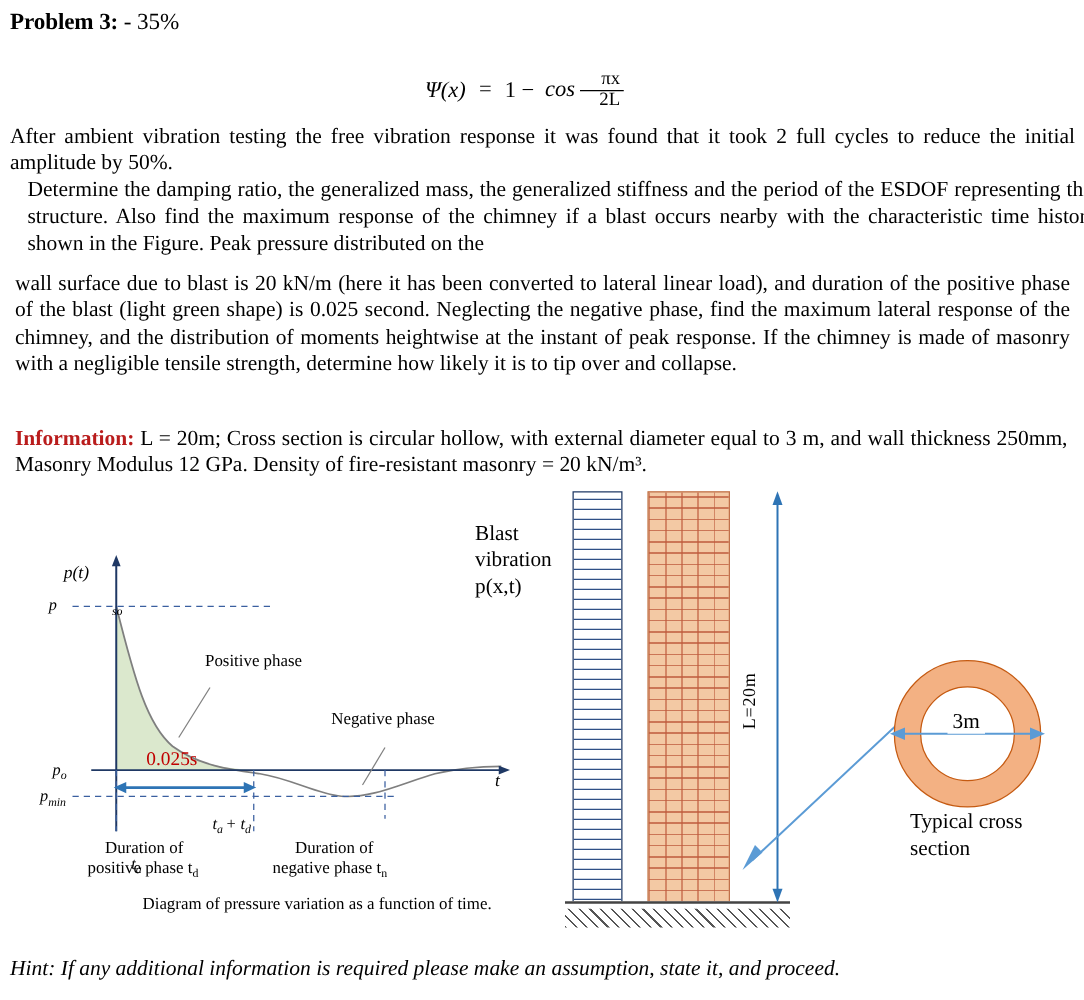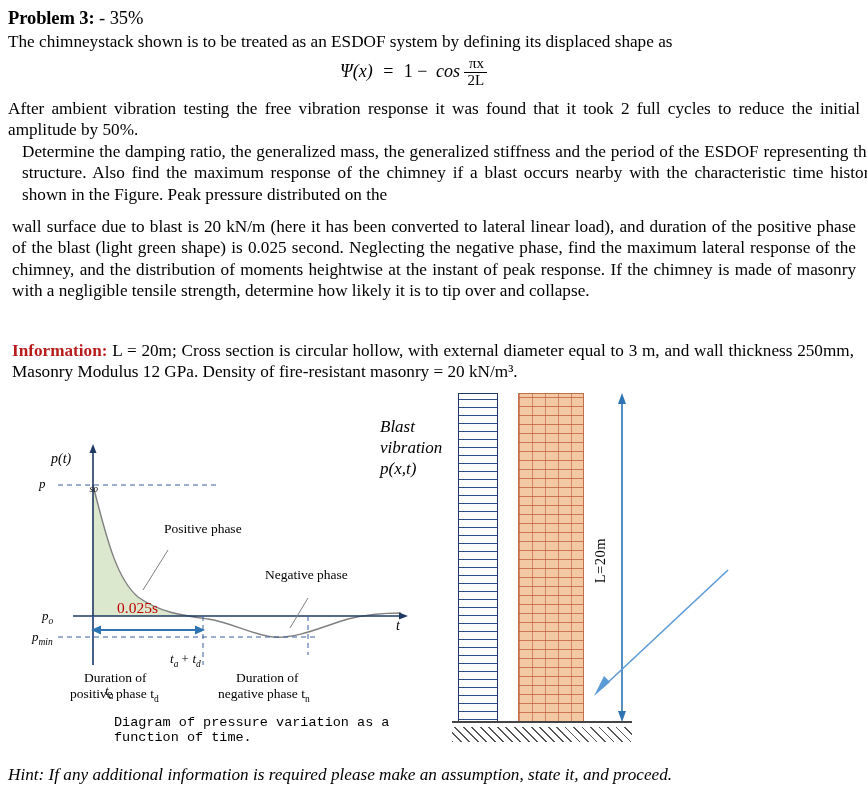--- a/index.html
+++ b/index.html
@@ -63,20 +63,21 @@
     top: -1px;
   }
   .frac .num {
     display: block;
     padding: 0 3px;
     border-bottom: 1.3px solid #000;
   }
   .frac .den {
     display: block;
     padding: 0 3px;
+    margin-left: 12px;
   }
   .bold-red {
     color: #b91c1c;
     font-weight: bold;
   }
   .hint {
     position: absolute;
     left: 8px;
     top: 765px;
     font-size: 17.2px;
@@ -99,21 +100,21 @@
     font-style: italic;
   }
   .fig-label-plain {
     position: absolute;
     font-size: 13.5px;
     font-family: "Liberation Serif", serif;
   }
   .caption {
     position: absolute;
     font-size: 13.5px;
-    font-family: Liberation Mono, monospace;
+    font-family: Liberation Serif, serif;
   }
 
   
   #chimney-figure {
     position: absolute;
     left: 440px;
     top: 388px;
     width: 230px;
     height: 362px;
   }
@@ -206,21 +207,20 @@
 </head>
 <body>
 
 <div class="page">
 
   <div class="txt" id="problem-title">
     <span>Problem 3:</span>
     <span class="pct">- 35%</span>
   </div>
 
-  <div class="txt body-line" style="left:8px; top:31px;">The chimneystack shown is to be treated as an ESDOF system by defining its displaced shape as</div>
 
   <div class="eq-wrap">
     <i>Ψ(x)</i>
     <span style="padding:0 6px;">=</span>
     <span>1 −</span>
     <i style="padding-left:4px;">cos</i>
     <span class="frac">
       <span class="num">πx</span>
       <span class="den">2L</span>
     </span>
@@ -355,28 +355,42 @@
     <div class="ground" style="left:12px; top:333px; width:180px; height:6px;"></div>
     <div class="hatch" style="left:12px; top:339px; width:180px; height:15px;"></div>
 
     <svg style="position:absolute; left:150px; top:0px;" width="70" height="345">
       <line x1="32" y1="14" x2="32" y2="325" stroke="#2e74b5" stroke-width="1.6"></line>
       <polygon points="32,5 28,16 36,16" fill="#2e74b5"></polygon>
       <polygon points="32,334 28,323 36,323" fill="#2e74b5"></polygon>
     </svg>
     <div class="l-label" style="left:152px; top:150px;">L=20m</div>
 
-    <div class="blast-text" style="left:-60px; top:28px;font-style:italic;">
+    <div class="blast-text" style="left:-60px; top:28px;">
       <div>Blast</div>
       <div>vibration</div>
       <div>p(x,t)</div>
     </div>
   </div>
 
   <svg style="position:absolute; left:580px; top:560px;" width="200" height="150">
     <line x1="148" y1="10" x2="22" y2="128" stroke="#5b9bd5" stroke-width="1.6"></line>
     <polygon points="14,136 30,122 24,116" fill="#5b9bd5"></polygon>
   </svg>
 
+  <div id="cross-section">
+    <div class="ring-outer"></div>
+    <div class="ring-inner"></div>
+    <svg style="position:absolute; left:0px; top:0px;" width="160" height="140">
+      <line x1="20" y1="67" x2="128" y2="67" stroke="#5b9bd5" stroke-width="1.5"></line>
+      <polygon points="12,67 24,62 24,72" fill="#5b9bd5"></polygon>
+      <polygon points="136,67 124,62 124,72" fill="#5b9bd5"></polygon>
+    </svg>
+    <div class="dia-label" style="left:58px; top:47px; background:#fff; padding:0 4px;">3m</div>
+    <div class="typ-label" style="left:28px; top:126px;">
+      <div>Typical cross</div>
+      <div>section</div>
+    </div>
+  </div>
 
   <div class="hint">Hint:  If any additional information is required please make an assumption, state it, and proceed.</div>
 
 </div>
 
 </body></html>

